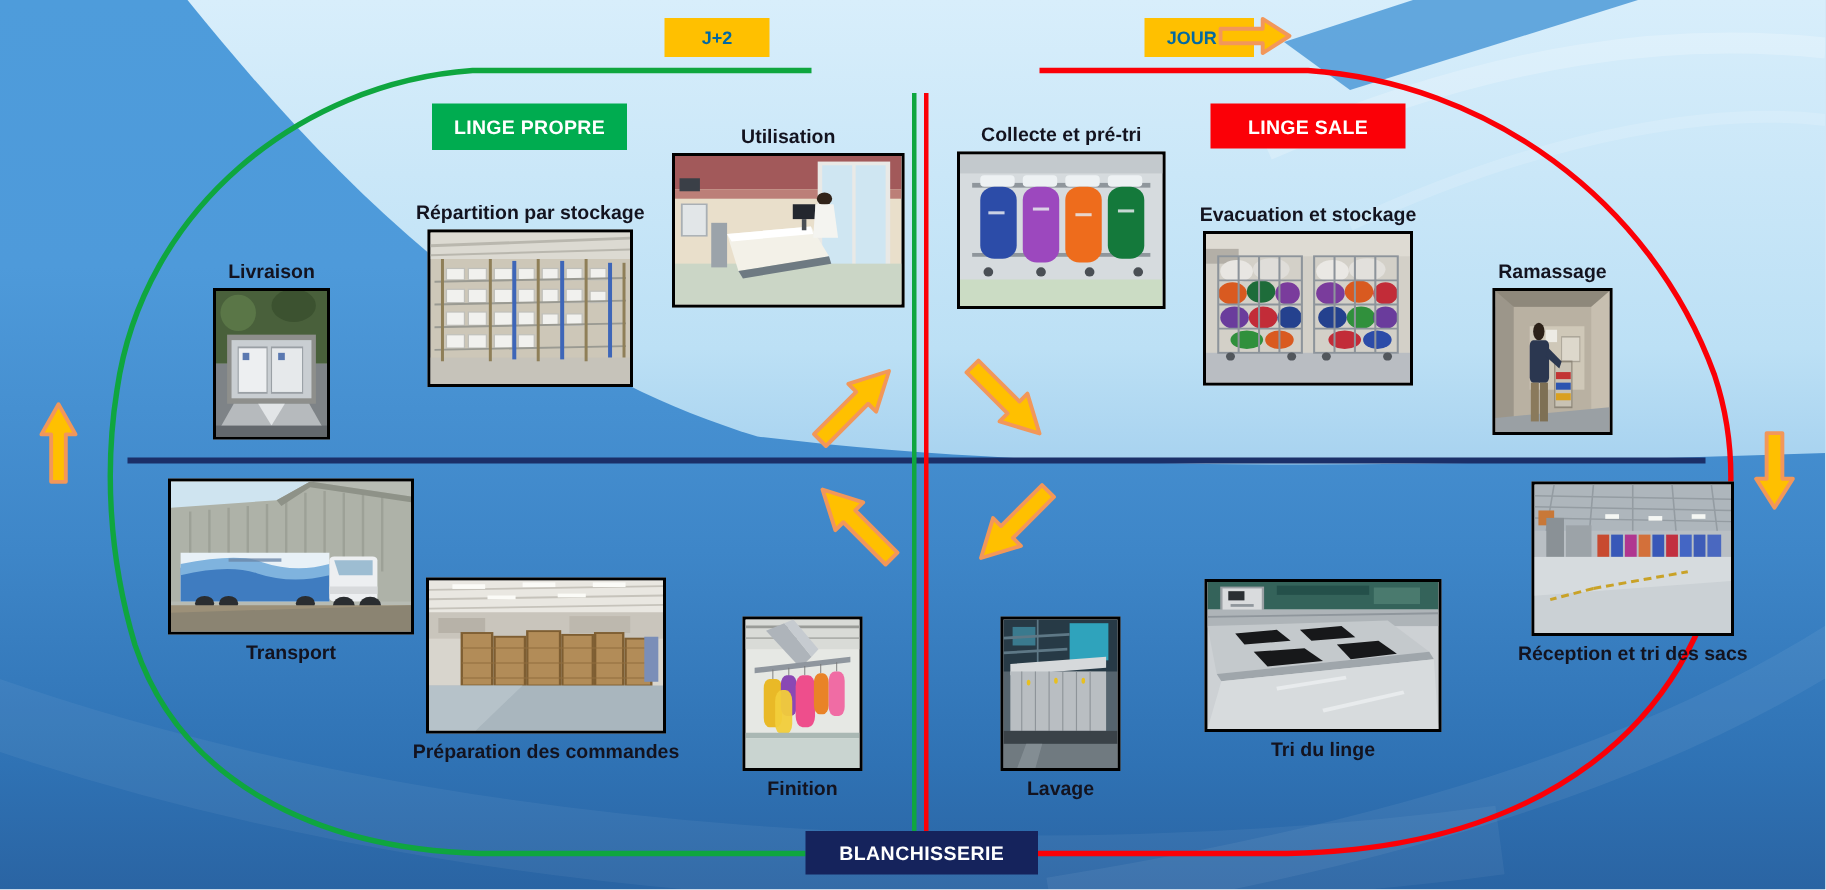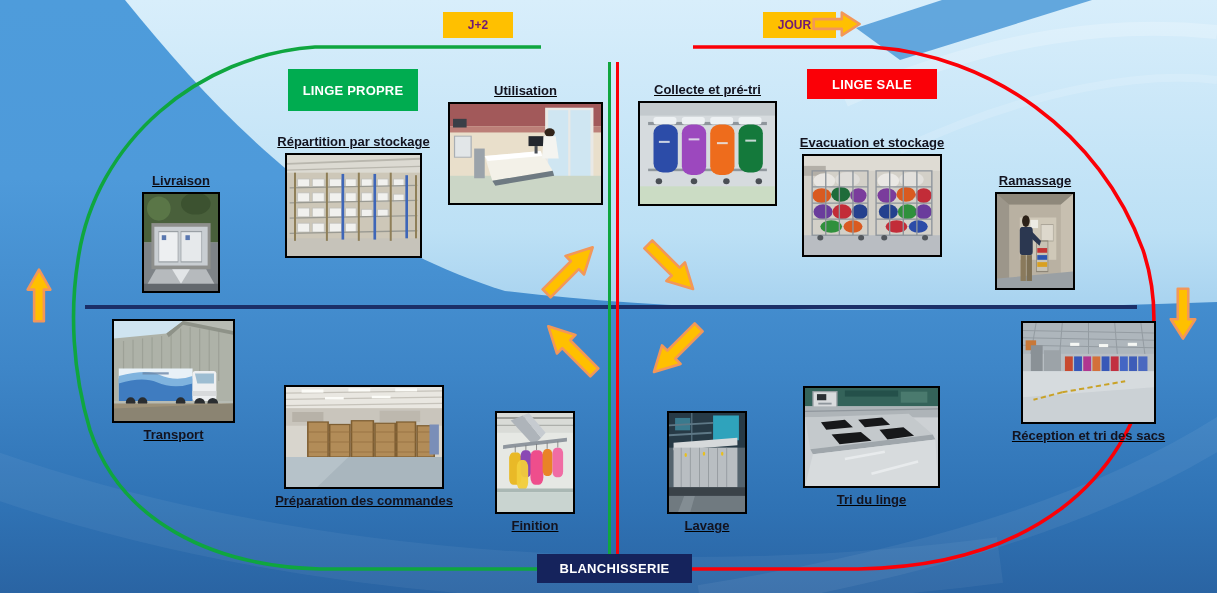--- a/index.html
+++ b/index.html
@@ -4,37 +4,37 @@
 <style>
   html,body{margin:0;padding:0;}
   body{font-family:"Liberation Sans", sans-serif;}
   #canvas{
     position:relative;width:1217px;height:593px;overflow:hidden;
     background:linear-gradient(180deg,#4E9CDB 0%,#4E9ADA 30%,#3E86C8 62%,#2F72B4 86%,#2A64A3 100%);
   }
   svg.layer{position:absolute;left:0;top:0;width:1217px;height:593px;pointer-events:none;}
   
   .tagbox{position:absolute;display:flex;align-items:center;justify-content:center;
-    background:#FFC000;color:#701a75;font-weight:bold;font-size:12px;}
+    background:#FFC000;color:#0369a1;font-weight:bold;font-size:12px;}
   .hubbox{position:absolute;display:flex;align-items:center;justify-content:center;
     background:#15235C;color:#FFFFFF;font-weight:bold;font-size:13px;letter-spacing:.3px;}
   .circuitbox{position:absolute;display:flex;align-items:center;justify-content:center;
     color:#FFFFFF;font-weight:bold;font-size:13px;letter-spacing:.2px;}
   .green{background:#00AC50;}
   .red{background:#FB0007;}
   
   .vline{position:absolute;width:3px;}
   .vline.g{background:#0FA63F;}
   .vline.r{background:#FB0007;}
   .divider{position:absolute;background:#1B2F68;}
   
   svg.arrow{position:absolute;overflow:visible;transform-origin:center;}
   svg.arrow polygon{fill:#FFC000;stroke:#F2975A;stroke-width:2.6;stroke-linejoin:round;vector-effect:non-scaling-stroke;}
   
-  .stage{position:absolute;display:flex;flex-direction:column;align-items:center;text-decoration:underline;}
+  .stage{position:absolute;display:flex;flex-direction:column;align-items:center;}
   .stage-label{font-weight:bold;font-size:13px;color:#13131F;line-height:17px;white-space:nowrap;}
   .stage.top .stage-label{margin-bottom:3px;}
   .stage.bottom .stage-label{margin-top:3px;}
   .photo{border:2.5px solid #000;box-sizing:border-box;width:100%;background:#bbb;}
   .photo svg{display:block;width:100%;height:100%;}
 </style>
 </head>
 <body>
 
 <div id="canvas">
@@ -63,21 +63,21 @@
   <div class="divider" style="left:85px;top:305px;width:1052px;height:4px;"></div>
 
   <div class="vline g" style="left:608px;top:62px;height:493px;"></div>
   <div class="vline r" style="left:616px;top:62px;height:493px;"></div>
 
   <div class="tagbox" style="left:443px;top:12px;width:70px;height:26px;">J+2</div>
   <div class="tagbox" style="left:763px;top:12px;width:73px;height:26px;">JOUR J</div>
 
   <div class="hubbox" style="left:537px;top:554px;width:155px;height:29px;">BLANCHISSERIE</div>
 
-  <div class="circuitbox green" style="left:288px;top:69px;width:130px;height:42px;">LINGE PROPRE</div>
+  <div class="circuitbox green" style="left:288px;top:69px;width:130px;height:31px;">LINGE PROPRE</div>
   <div class="circuitbox red" style="left:807px;top:69px;width:130px;height:30px;">LINGE SALE</div>
 
   <svg class="arrow" style="left:813px;top:11px;width:48px;height:26px;" viewBox="0 0 70 32" preserveAspectRatio="none">
       <polygon points="1,10 42,10 42,2 68,16 42,30 42,22 1,22"></polygon>
     </svg>
   <svg class="arrow" style="left:12px;top:282px;width:54px;height:26px;transform:rotate(-90deg);" viewBox="0 0 70 32" preserveAspectRatio="none">
       <polygon points="1,10 42,10 42,2 68,16 42,30 42,22 1,22"></polygon>
     </svg>
   <svg class="arrow" style="left:1157px;top:300px;width:52px;height:28px;transform:rotate(90deg);" viewBox="0 0 70 32" preserveAspectRatio="none">
       <polygon points="1,10 42,10 42,2 68,16 42,30 42,22 1,22"></polygon>
@@ -306,21 +306,21 @@
           <rect x="53" y="58" width="13" height="4" fill="#D9A020"></rect>
         <circle cx="38" cy="23" r="5" fill="#2C2118"></circle>
           <rect x="30" y="28" width="17" height="24" rx="3" fill="#2B3750"></rect>
         <polygon points="46,32 58,40 56,44 44,37" fill="#2B3750"></polygon>
         <rect x="31" y="52" width="7" height="22" fill="#8A7A5C"></rect>
           <rect x="39" y="52" width="7" height="22" fill="#7E7054"></rect>
       </svg>
     </div>
   </div>
 
-  <div class="stage bottom" style="left:112px;top:319px;width:123px;">
+  <div class="stage bottom" style="left:112px;top:319px;width:164px;">
     <div class="photo" style="height:104px;">
       <svg viewBox="0 0 100 80" preserveAspectRatio="none">
         <rect width="100" height="80" fill="#B7BBB3"></rect>
         <polygon points="0,0 58,0 44,12 0,16" fill="#CFE4F0"></polygon>
         <polygon points="0,14 44,10 58,0 100,8 100,64 0,64" fill="#AEB2A8"></polygon>
         <g stroke="#9DA197">
             <line x1="8" y1="16" x2="8" y2="48"></line>
             <line x1="16" y1="15" x2="16" y2="48"></line>
             <line x1="24" y1="14" x2="24" y2="48"></line>
             <line x1="32" y1="13" x2="32" y2="48"></line>
@@ -453,21 +453,21 @@
             <circle cx="70" cy="33" r="1.6"></circle>
           </g>
         <rect y="60" width="100" height="7" fill="#3A4248"></rect>
           <rect y="67" width="100" height="13" fill="#707A80"></rect>
         <polygon points="20,67 34,67 28,80 12,80" fill="#8B959B" opacity="0.7"></polygon>
       </svg>
     </div>
     <div class="stage-label">Lavage</div>
   </div>
 
-  <div class="stage bottom" style="left:803px;top:386px;width:137px;">
+  <div class="stage bottom" style="left:803px;top:386px;width:158px;">
     <div class="photo" style="height:102px;">
       <svg viewBox="0 0 100 80" preserveAspectRatio="none">
         <rect width="100" height="80" fill="#CDD1D4"></rect>
           <rect width="100" height="15" fill="#34635A"></rect>
         <rect x="30" y="2" width="40" height="5" fill="#24504A"></rect>
           <rect x="72" y="3" width="20" height="9" fill="#4A7A6E"></rect>
         <rect x="6" y="3" width="18" height="13" fill="#D9DBDD" stroke="#9AA0A4"></rect>
           <rect x="9" y="5" width="7" height="5" fill="#2B2F33"></rect>
           <rect x="10" y="12" width="10" height="1.5" fill="#8F969C"></rect>
         <rect y="15" width="100" height="9" fill="#AEB4B8"></rect>

